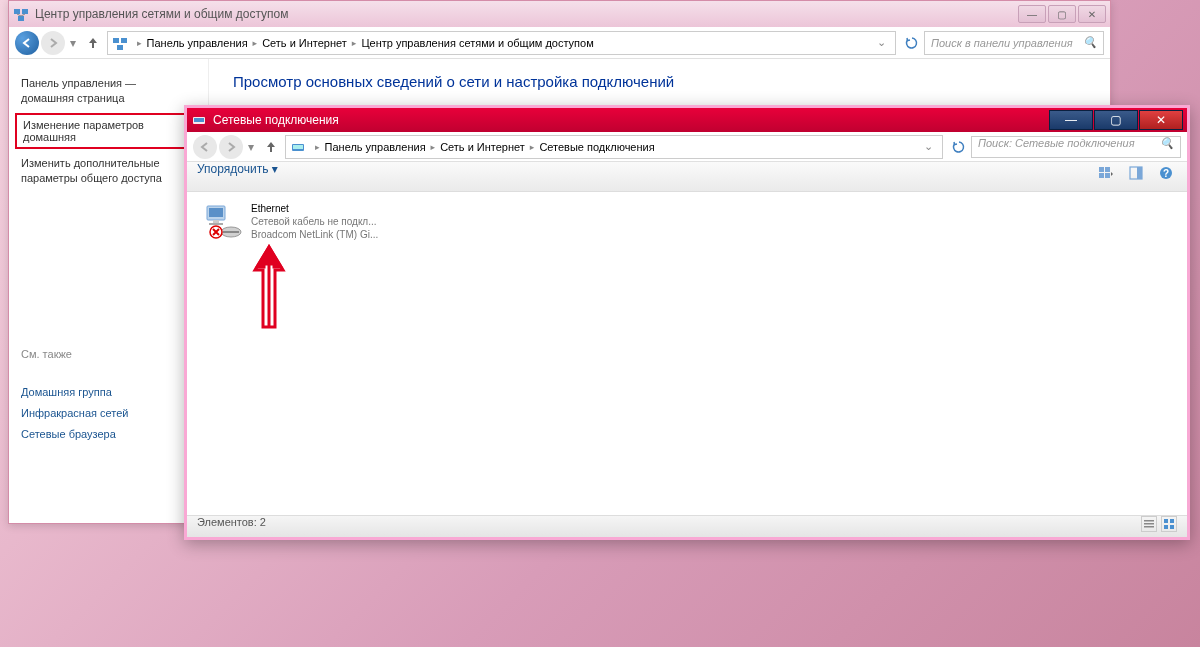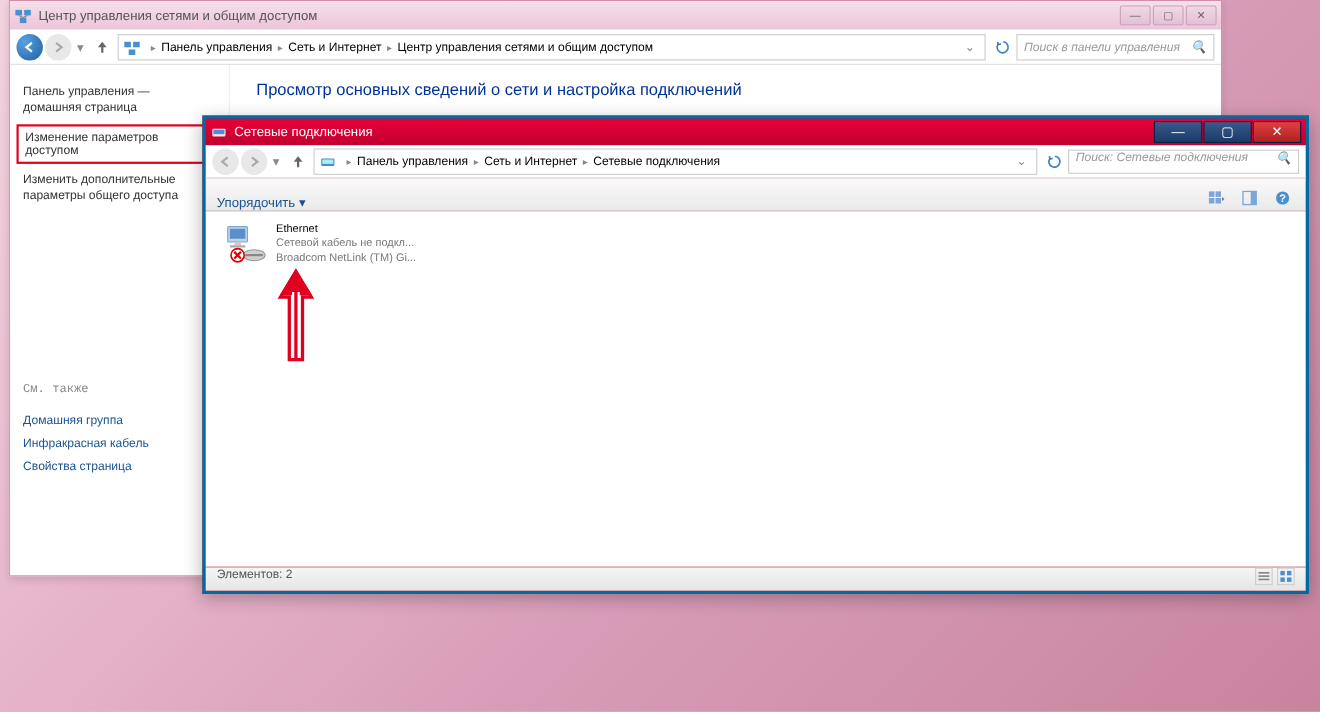--- a/index.html
+++ b/index.html
@@ -94,33 +94,33 @@
 }
 .sidebar .link { color: #1a5490; padding: 3px 0; cursor: pointer; line-height:1.35; }
 .sidebar .link-plain { color: #333; padding: 3px 0; line-height:1.35; }
 .sidebar .highlighted {
   border: 2px solid #e00020;
   padding: 4px 6px;
   margin: 4px -6px;
   color: #333;
 }
 .sidebar .spacer { height: 160px; }
-.sidebar .see-also { color:#888; margin-bottom:12px;font-family:Liberation Mono, monospace; }
+.sidebar .see-also { color:#888; margin-bottom:22px; }
 
 .main1 { flex: 1; padding: 14px 24px; }
 .main1 h1 { font-size: 15px; font-weight: normal; color: #003399; margin-bottom: 17px; }
 .main1 h2 { font-size: 11px; font-weight: normal; color: #555; border-bottom:1px solid #eee; padding-bottom:2px; }
 
 
 .win2 {
   position: absolute;
   left: 184px; top: 105px;
   width: 1006px; height: 435px;
-  background: #b91c1c;
-  border: 3px solid #0369a1;
+  background: #f97316;
+  border: 3px solid #f9a8d4;
   box-shadow: 0 4px 16px rgba(0,0,0,0.3);
 }
 .win2-titlebar {
   height: 24px;
   background: linear-gradient(#e8003a, #c00030);
   display: flex; align-items: center;
   padding: 0 4px;
   color: #fff;
   font-size: 12px;
 }
@@ -144,21 +144,21 @@
   padding: 0 6px;
 }
 .win2-nav .nav-back, .win2-nav .nav-fwd {
   background: #e8e8e8; color:#aaa;
 }
 
 .toolbar {
   height: 30px;
   background: linear-gradient(#fafafa, #eaeaea);
   border-bottom: 1px solid #ddd;
-  display:flex; align-items:flex-end;
+  display:flex; align-items:flex-start;
   padding: 0 10px;
   font-size: 12px;
 }
 .toolbar .org { color:#1a5490; cursor:pointer; }
 .toolbar .tb-right { margin-left:auto; display:flex; gap:8px; align-items:center; color:#666; }
 .tb-btn { width:22px; height:22px; display:flex; align-items:center; justify-content:center; border:1px solid transparent; border-radius:2px; }
 
 .win2-body {
   height: calc(100% - 24px - 30px - 30px - 22px);
   background:#fff;
@@ -267,31 +267,31 @@
     </div>
   </div>
   <div class="win1-body">
     <div class="sidebar">
       <div class="link-plain">
         <div>Панель управления —</div>
         <div>домашняя страница</div>
       </div>
       <div class="highlighted">
         <div>Изменение параметров</div>
-        <div>доступом</div>
+        <div>домашняя</div>
       </div>
       <div class="link-plain">
         <div>Изменить дополнительные</div>
         <div>параметры общего доступа</div>
       </div>
       <div class="spacer"></div>
       <div class="see-also">См. также</div>
       <div class="link">Домашняя группа</div>
-      <div class="link">Инфракрасная кабель</div>
-      <div class="link">Свойства страница</div>
+      <div class="link">Инфракрасная сетей</div>
+      <div class="link">Сетевые браузера</div>
     </div>
     <div class="main1">
       <h1>Просмотр основных сведений о сети и настройка подключений</h1>
       <h2>Просмотр активных сетей</h2>
     </div>
   </div>
 </div>
 
 <div class="win2">
   <div class="win2-titlebar">

